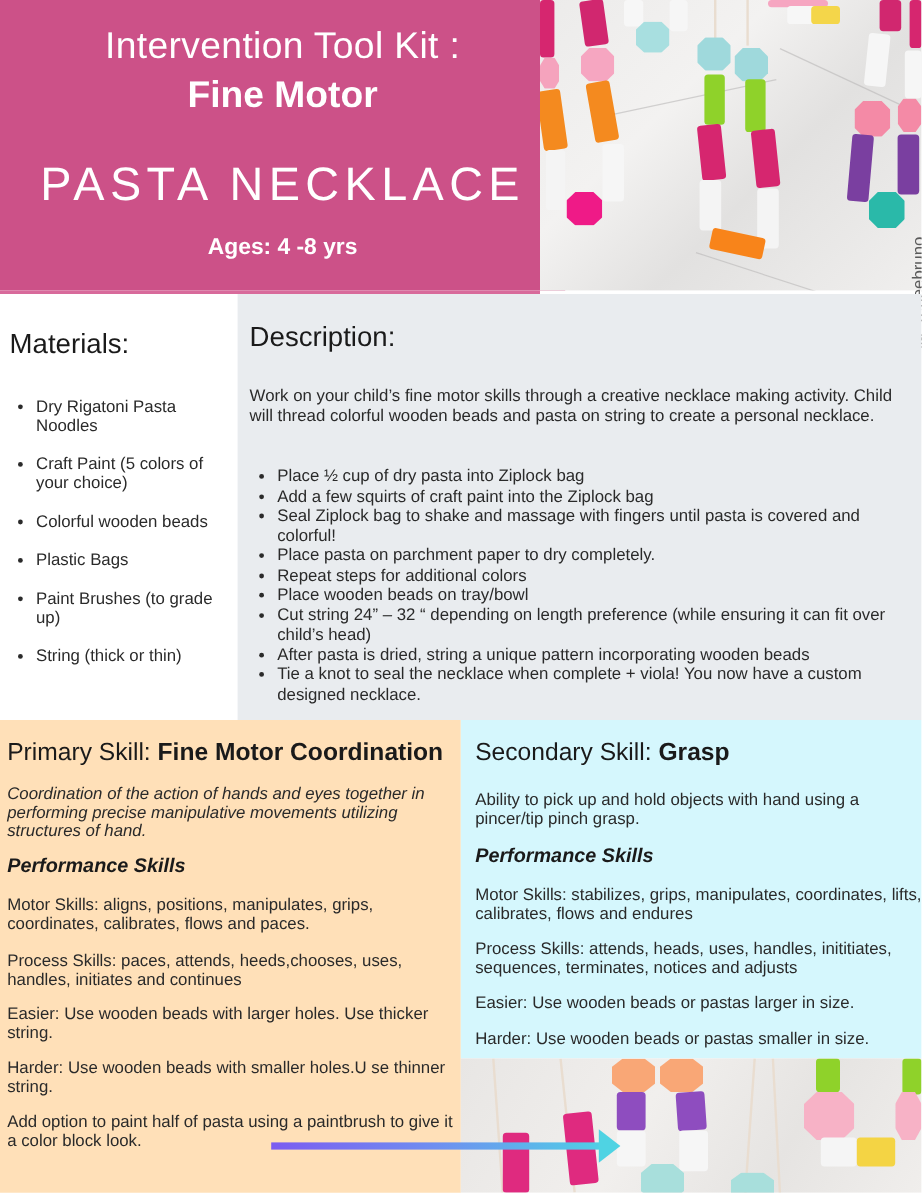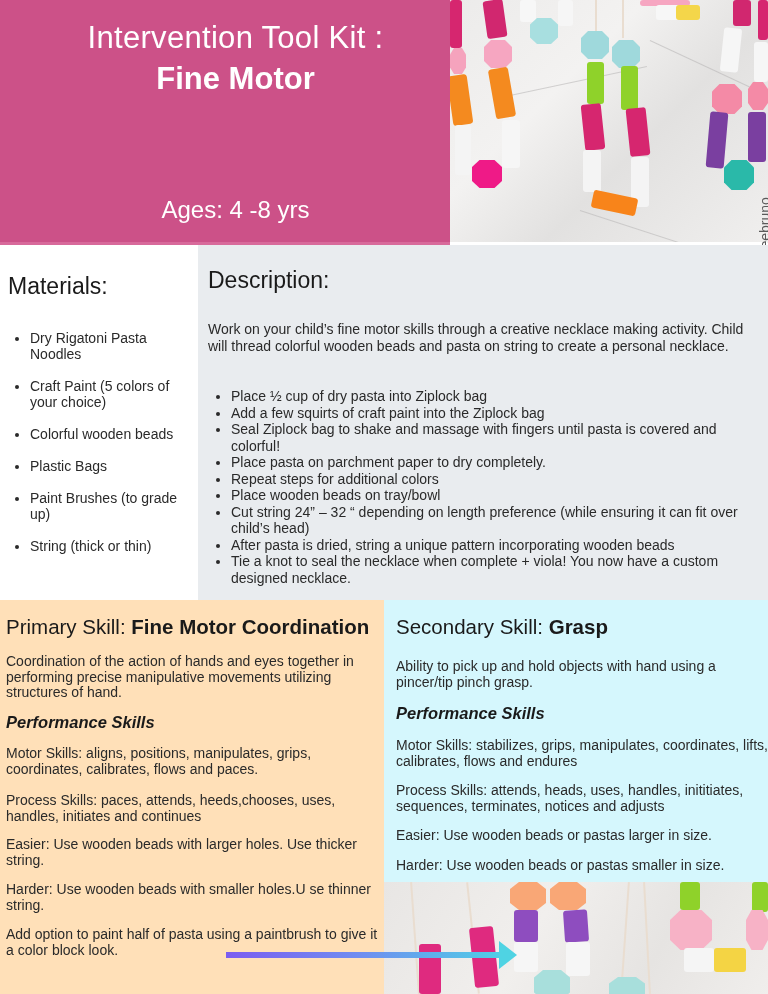--- a/index.html
+++ b/index.html
@@ -4,21 +4,21 @@
 <style>
   * { box-sizing: border-box; margin: 0; padding: 0; }
   html, body { width: 768px; height: 994px; overflow: hidden; background: #ffffff; }
   body { position: relative; font-family: "Liberation Sans", "DejaVu Sans", sans-serif; color: #1d1d1d; }
 
   
   .header { position: absolute; left: 0; top: 0; width: 471px; height: 242px; background: #cc5188; color: #ffffff; text-align: center; }
   .header .kit { position: absolute; left: 0; right: 0; top: 20px; font-size: 31px; font-weight: 300; letter-spacing: 0.3px; }
   .header .topic { position: absolute; left: 0; right: 0; top: 61px; font-size: 31px; font-weight: bold; }
   .header .activity { position: absolute; left: 0; right: 0; top: 133px; font-size: 39px; letter-spacing: 4.5px; font-weight: 300; }
-  .header .ages { position: absolute; left: 0; right: 0; top: 196px; font-size: 24px; font-weight: normal; }
+  .header .ages { position: absolute; left: 0; right: 0; top: 196px; font-size: 19px; font-weight: bold; }
   .header-underline { position: absolute; left: 0; top: 242px; width: 450px; height: 3px; background: #d86a9b; }
 
   
   .photo-top { position: absolute; left: 450px; top: 0; width: 318px; height: 242px; overflow: hidden;
     background: linear-gradient(135deg, #ecebea 0%, #f3f2f1 35%, #e2e1e0 60%, #f0efee 100%); }
   .photo-bottom { position: absolute; left: 384px; top: 882px; width: 384px; height: 112px; overflow: hidden;
     background: linear-gradient(120deg, #e8e6e4 0%, #f1efed 40%, #e6e4e2 70%, #f0eeec 100%); }
   .vein { position: absolute; height: 1px; background: #b9b8b8; opacity: 0.6; transform-origin: left center; }
   .piece { position: absolute; border-radius: 3px; }
   .bead { position: absolute; clip-path: polygon(25% 0, 75% 0, 100% 25%, 100% 75%, 75% 100%, 25% 100%, 0 75%, 0 25%); }
@@ -55,20 +55,21 @@
     background: linear-gradient(90deg, #7b5cf0 0%, #6f8ff0 50%, #4fcfe6 100%); }
   .arrow-head { position: absolute; left: 499px; top: 941px; width: 0; height: 0;
     border-top: 14px solid transparent; border-bottom: 14px solid transparent; border-left: 18px solid #4fd3e3; }
 </style>
 </head>
 <body>
 
 <div class="header">
   <div class="kit">Intervention Tool Kit :</div>
   <div class="topic">Fine Motor</div>
+  <div class="activity">PASTA NECKLACE</div>
   <div class="ages">Ages: 4 -8 yrs</div>
 </div>
 <div class="header-underline"></div>
 
 <div class="photo-top">
   <div class="vein" style="left:60px;top:95px;width:140px;transform:rotate(-12deg);"></div>
   <div class="vein" style="left:130px;top:210px;width:160px;transform:rotate(18deg);"></div>
   <div class="vein" style="left:200px;top:40px;width:110px;transform:rotate(25deg);"></div>
 
   <div class="piece" style="left:0;top:0;width:12px;height:48px;background:#d6266f;"></div>
@@ -137,21 +138,21 @@
     <li>Cut string 24” – 32 “ depending on length preference (while ensuring it can fit over child’s head)</li>
     <li>After pasta is dried, string a unique pattern incorporating wooden beads</li>
     <li>Tie a knot to seal the necklace when complete + viola! You now have a custom designed necklace.</li>
   </ul>
 </div>
 
 <div class="primary">
   <div class="title">
     <span>Primary Skill: </span><b>Fine Motor Coordination</b>
   </div>
-  <p class="skill-text" style="left:6px;top:54px;width:378px;">Coordination of the action of hands and eyes together in performing precise manipulative movements utilizing structures of hand.</p>
+  <p class="skill-text" style="left:6px;top:54px;width:378px;font-style:italic;">Coordination of the action of hands and eyes together in performing precise manipulative movements utilizing structures of hand.</p>
   <div class="perf" style="left:6px;top:113px;">Performance Skills</div>
   <p class="skill-text" style="left:6px;top:193px;width:360px;">Process Skills: paces, attends, heeds,chooses, uses, handles, initiates and continues</p>
   <p class="skill-text" style="left:6px;top:146px;width:360px;">Motor Skills: aligns, positions, manipulates, grips, coordinates, calibrates, flows and paces.</p>
   <p class="skill-text" style="left:6px;top:237px;width:375px;">Easier: Use wooden beads with larger holes. Use thicker string.</p>
   <p class="skill-text" style="left:6px;top:327px;width:375px;">Add option to paint half of pasta using a paintbrush to give it a color block look.</p>
   <p class="skill-text" style="left:6px;top:282px;width:375px;">Harder: Use wooden beads with smaller holes.U se thinner string.</p>
 </div>
 
 <div class="secondary">
   <div class="title">

